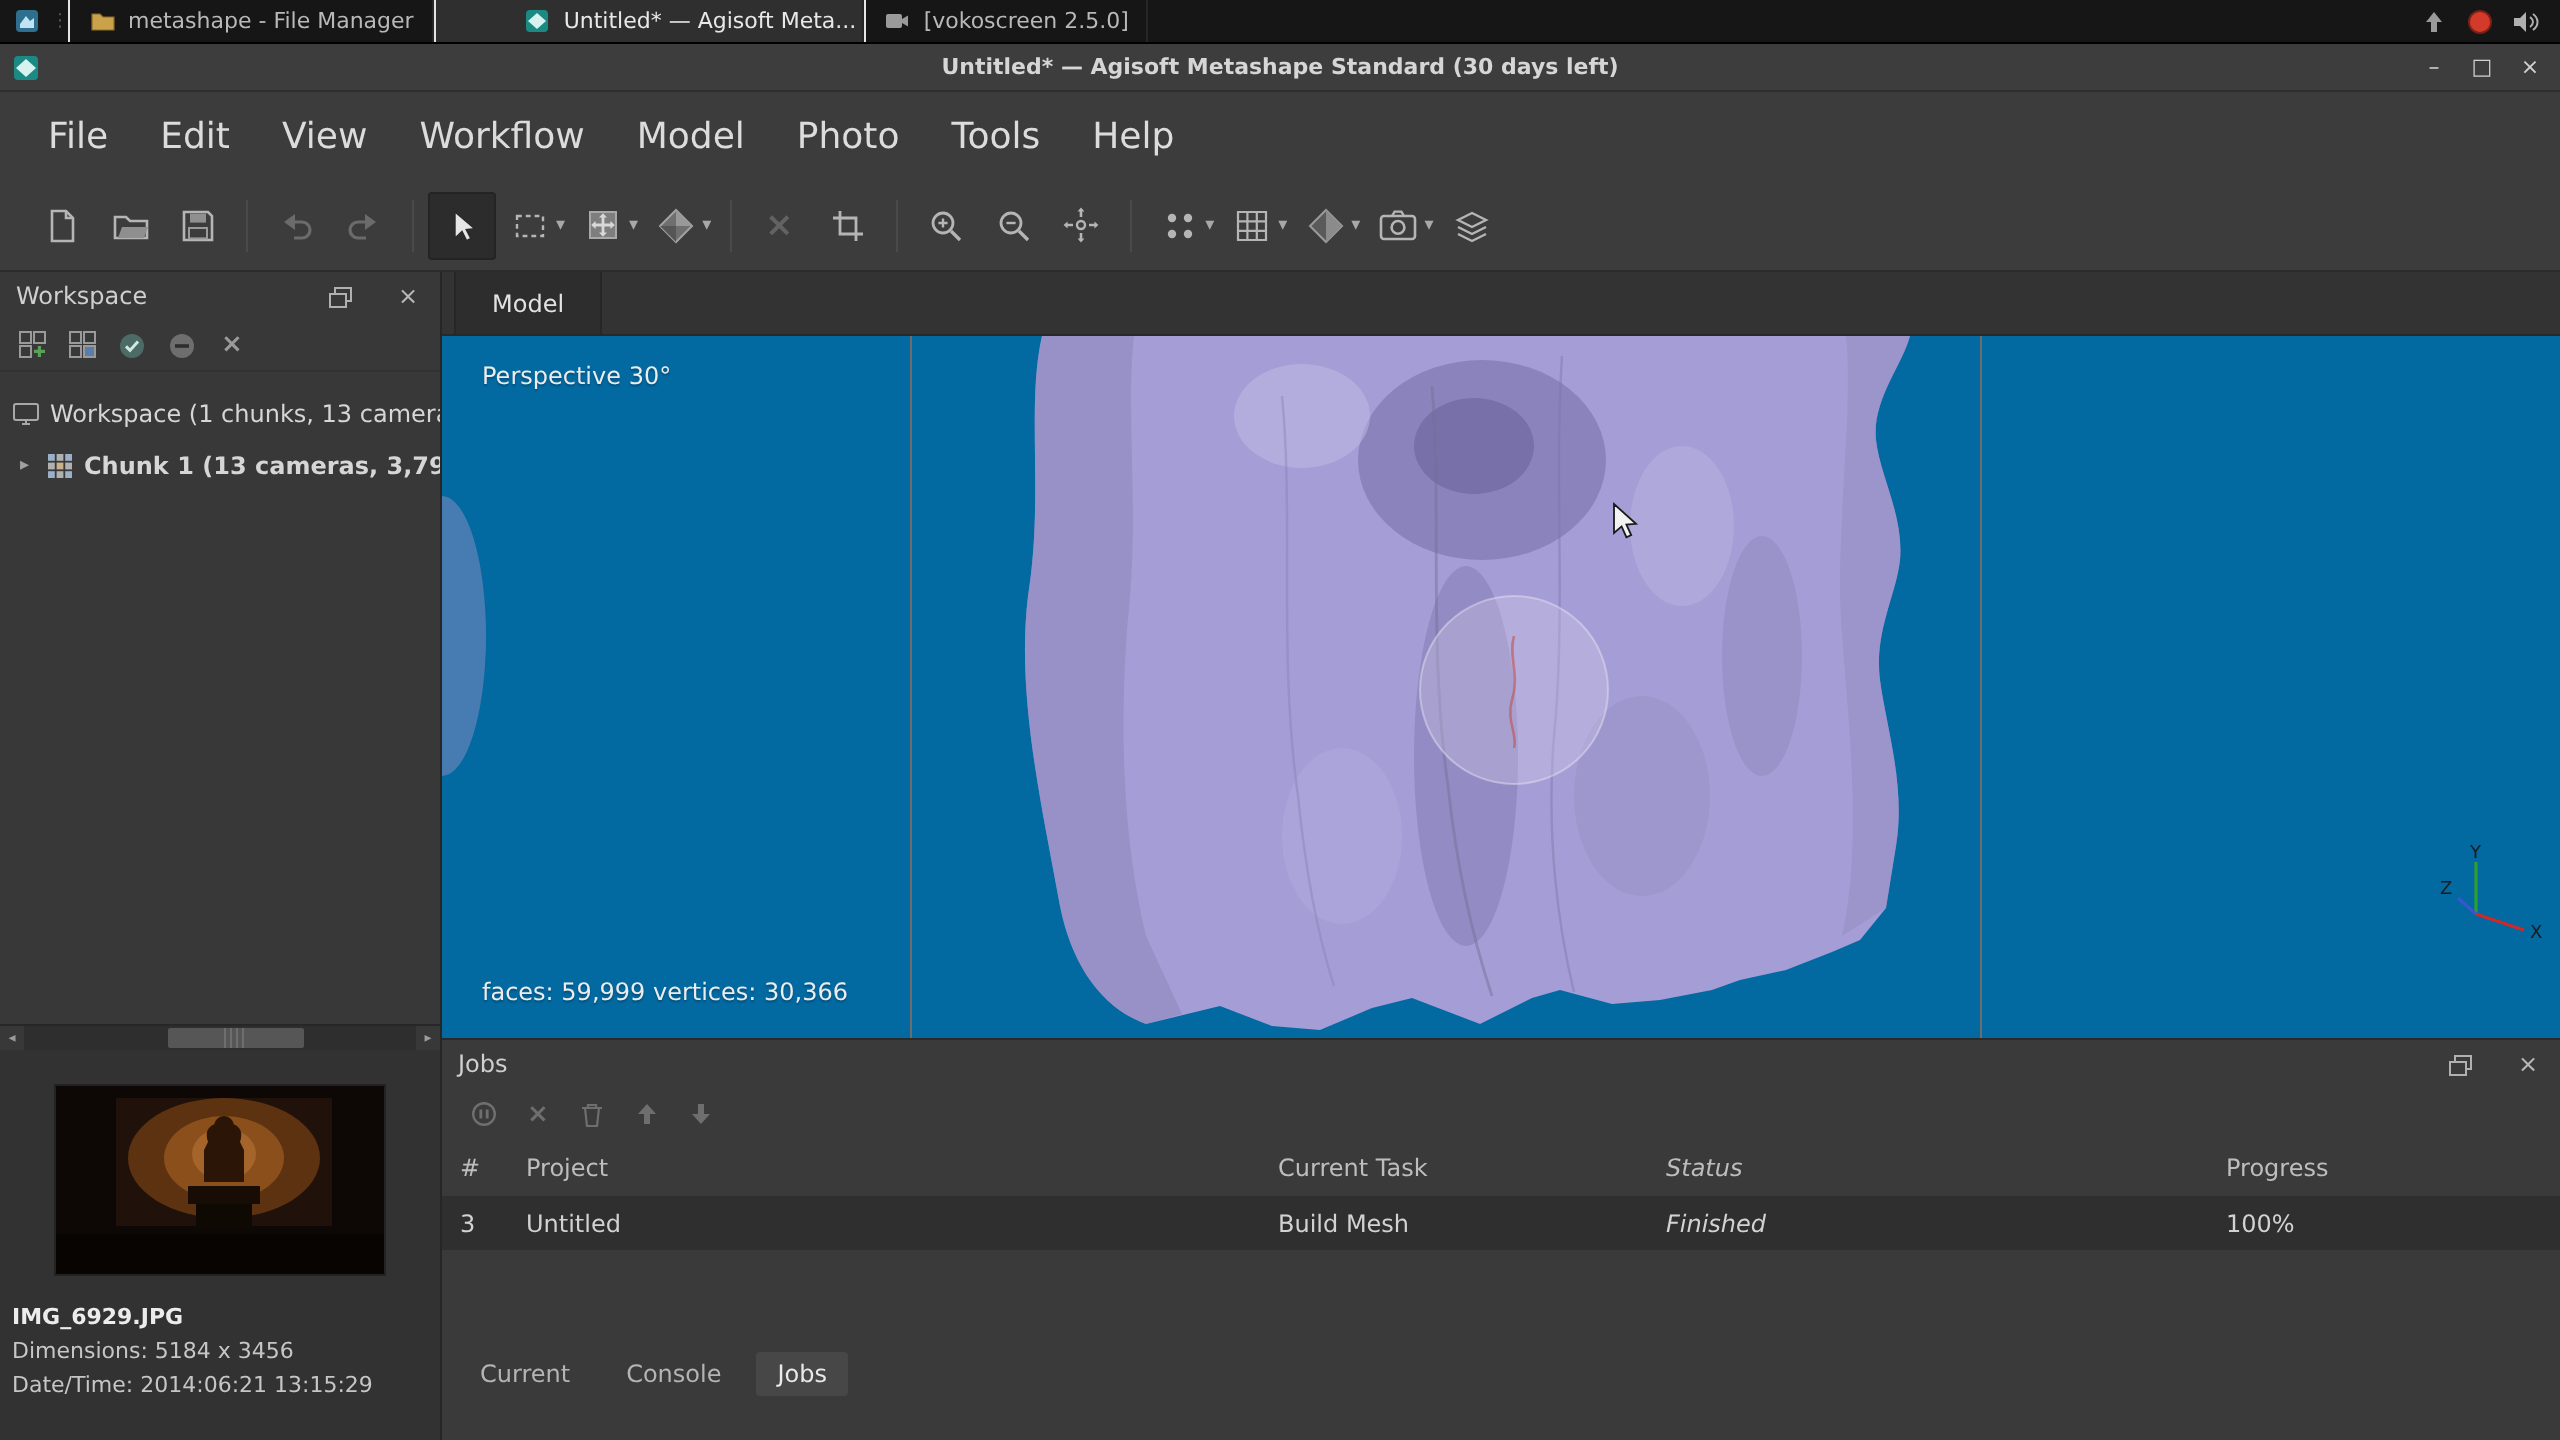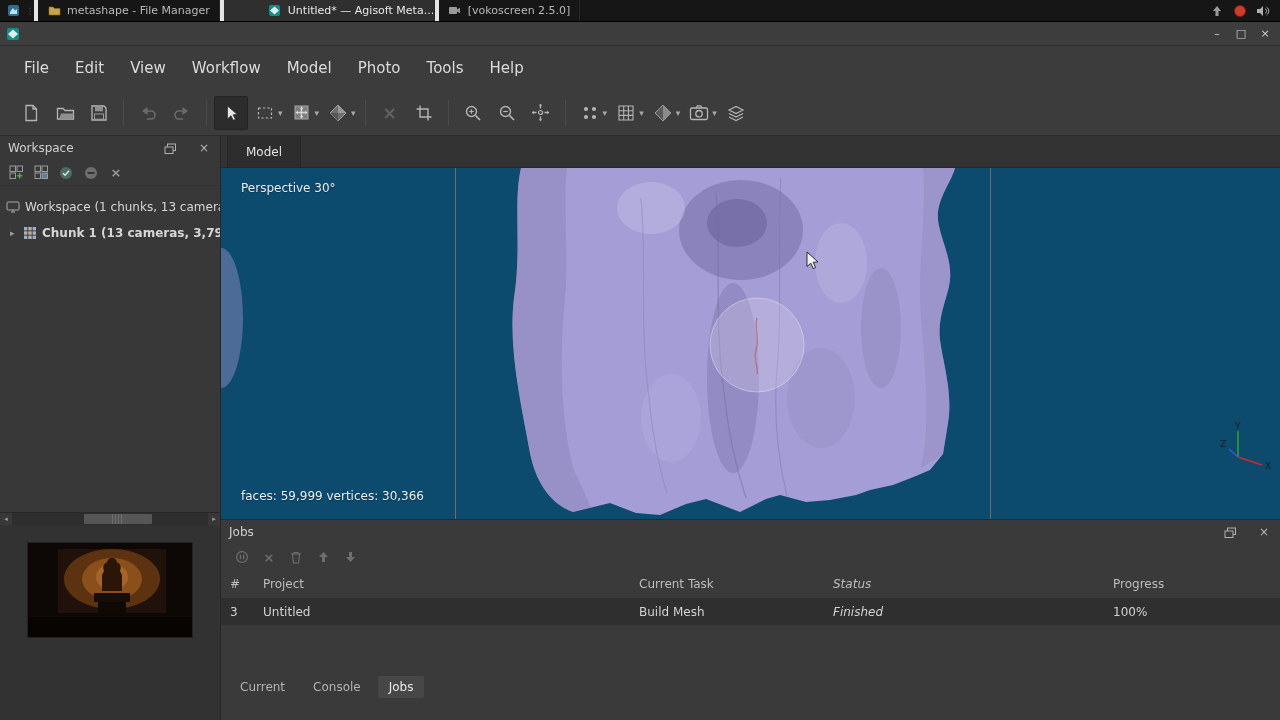--- a/index.html
+++ b/index.html
@@ -3,36 +3,36 @@
 <meta charset="utf-8">
 <style>
   * { box-sizing: border-box; margin:0; padding:0; }
   html,body { width:1280px; height:720px; overflow:hidden; }
   body { font-family:"DejaVu Sans","Liberation Sans",sans-serif; background:#1a1a1a; color:#cfcfcf; position:relative; }
 
   
   .taskbar { position:absolute; top:0; left:0; right:0; height:22px; background:#161616; display:flex; align-items:stretch; font-size:11px; color:#b8b8b8; border-bottom:1px solid #000; }
   .tb-launcher { display:flex; align-items:center; padding:0 6px; }
   .tb-grip { width:8px; display:flex; align-items:center; justify-content:center; color:#555; font-size:9px; }
-  .tb-win { display:flex; align-items:center; gap:6px; padding:0 9px; border-right:1px solid #262626; border-left:4px solid #e5e5e5; max-width:215px; white-space:nowrap; overflow:hidden; }
+  .tb-win { display:flex; align-items:center; gap:6px; padding:0 9px; border-right:1px solid #262626; border-left:1px solid #e5e5e5; max-width:215px; white-space:nowrap; overflow:hidden; }
   .tb-win.active { background:#2f2f2f; color:#e8e8e8;padding-left:44px; }
   .tb-spring { flex:1; }
   .tb-tray { display:flex; align-items:center; gap:10px; padding:0 10px; }
   .mini-ico { width:14px; height:14px; display:inline-flex; align-items:center; justify-content:center; flex:none; }
   .red-dot { width:12px; height:12px; border-radius:50%; background:#d23b2a; border:1px solid #7d1f14; }
 
   
   .titlebar { position:absolute; top:22px; left:0; right:0; height:24px; background:#3d3d3d; border-bottom:1px solid #2e2e2e; display:flex; align-items:center; padding:0 6px; }
   .title-text { position:absolute; left:0; right:0; text-align:center; font-size:11px; font-weight:bold; color:#d6d6d6; pointer-events:none; }
   .win-controls { margin-left:auto; display:flex; gap:6px; z-index:2; }
   .win-btn { width:18px; height:18px; display:flex; align-items:center; justify-content:center; font-size:11px; color:#cfcfcf; }
 
   
   .menubar { position:absolute; top:46px; left:0; right:0; height:44px; background:#3c3c3c; display:flex; align-items:center; padding:0 12px; gap:2px; }
-  .menu-item { padding:5px 12px; font-size:15px; color:#dcdcdc; border-radius:2px; }
+  .menu-item { padding:5px 12px; font-size:18px; color:#dcdcdc; border-radius:2px; }
 
   
   .toolbar { position:absolute; top:90px; left:0; right:0; height:46px; background:#3c3c3c; border-bottom:1px solid #2b2b2b; display:flex; align-items:center; padding:0 14px; }
   .tool-btn { width:34px; height:34px; display:flex; align-items:center; justify-content:center; border-radius:2px; flex:none; }
   .tool-btn.pressed { background:#2c2c2c; border:1px solid #242424; }
   .tool-btn.disabled { opacity:.5; }
   .drop { display:flex; align-items:center; margin-left:-4px; margin-right:2px; color:#a8a8a8; font-size:9px; flex:none; }
   .tsep { width:1px; height:26px; background:#2f2f2f; border-right:1px solid #4a4a4a; margin:0 7px; flex:none; }
   .glyph-x { font-size:17px; color:#888; font-weight:bold; }
 
@@ -56,21 +56,21 @@
   .photo-pane { position:absolute; top:389px; left:0; right:0; bottom:0; background:#323232; padding-top:18px; }
   .thumb-wrap { width:164px; height:94px; margin:0 auto; background:#0d0906; outline:1px solid #222; }
   .photo-meta { padding:13px 6px 0 6px; font-size:11px; line-height:17px; color:#c6c6c6; }
   .photo-meta .fname { color:#ececec; font-weight:bold; }
 
   
   .main { position:absolute; top:136px; left:221px; right:0; bottom:0; background:#3a3a3a; }
   .tabstrip { height:32px; background:#333333; border-bottom:1px solid #282828; display:flex; align-items:stretch; padding-left:6px; }
   .view-tab { padding:0 18px; display:flex; align-items:center; background:#2d2d2d; border-right:1px solid #272727; border-left:1px solid #272727; color:#e2e2e2; font-size:12px; }
 
-  .viewport { position:absolute; top:32px; left:0; right:0; height:351px; background:#0c4a6e; overflow:hidden; }
+  .viewport { position:absolute; top:32px; left:0; right:0; height:351px; background:#0369a1; overflow:hidden; }
   .vline { position:absolute; top:0; bottom:0; width:1px; background:#6d6d6d; }
   .overlay-label { position:absolute; font-size:12px; color:#ececec; text-shadow:0 1px 1px rgba(0,0,0,.25); }
   .proj-label { left:20px; top:13px; }
   .stats-label { left:20px; bottom:16px; }
   .model-svg { position:absolute; inset:0; }
   .cursor { position:absolute; left:585px; top:83px; }
   .gizmo { position:absolute; right:6px; bottom:34px; }
 
   
   .jobs { position:absolute; top:383px; left:0; right:0; bottom:0; background:#3a3a3a; border-top:1px solid #2a2a2a; }
@@ -147,20 +147,21 @@
   </div>
 </div>
 
 <div class="titlebar">
   <span class="mini-ico">
     <svg width="14" height="14">
         <rect x="1" y="1" width="12" height="12" rx="2" fill="#1b8a84"></rect>
         <path d="M7 2.5L12 7 7 11.5 2 7z" fill="#d8f2ef"></path>
       </svg>
   </span>
+  <span class="title-text">Untitled* — Agisoft Metashape Standard (30 days left)</span>
   <div class="win-controls">
     <span class="win-btn">–</span>
     <span class="win-btn">□</span>
     <span class="win-btn">×</span>
   </div>
 </div>
 
 <div class="menubar">
   <span class="menu-item">File</span>
   <span class="menu-item">Edit</span>
@@ -424,20 +425,25 @@
         <rect x="30" y="6" width="108" height="64" fill="#20120a"></rect>
         <ellipse cx="84" cy="36" rx="48" ry="30" fill="#5d3210"></ellipse>
         <ellipse cx="84" cy="36" rx="30" ry="21" fill="#8a4f1a"></ellipse>
         <ellipse cx="84" cy="34" rx="16" ry="13" fill="#a5642a"></ellipse>
         <path d="M76 28 q-3-9 8-10 q11 1 8 10 l2 4v16h-20v-16z" fill="#2a1506"></path>
         <circle cx="84" cy="20" r="5" fill="#2a1506"></circle>
         <rect x="66" y="50" width="36" height="9" fill="#180d05"></rect>
         <rect x="70" y="59" width="28" height="12" fill="#0f0903"></rect>
         <rect x="0" y="74" width="164" height="20" fill="#070402"></rect>
       </svg>
+    </div>
+    <div class="photo-meta">
+      <div class="fname">IMG_6929.JPG</div>
+      <div>Dimensions: 5184 x 3456</div>
+      <div>Date/Time: 2014:06:21 13:15:29</div>
     </div>
   </div>
 </div>
 
 <div class="main">
   <div class="tabstrip">
     <div class="view-tab">Model</div>
   </div>
 
   <div class="viewport">

